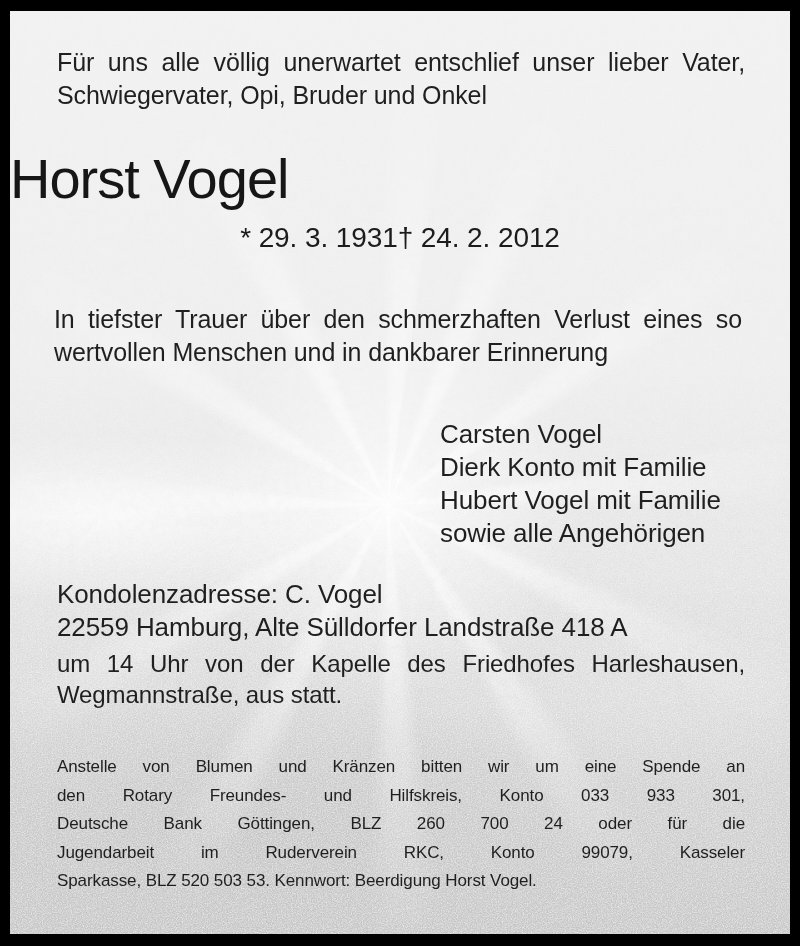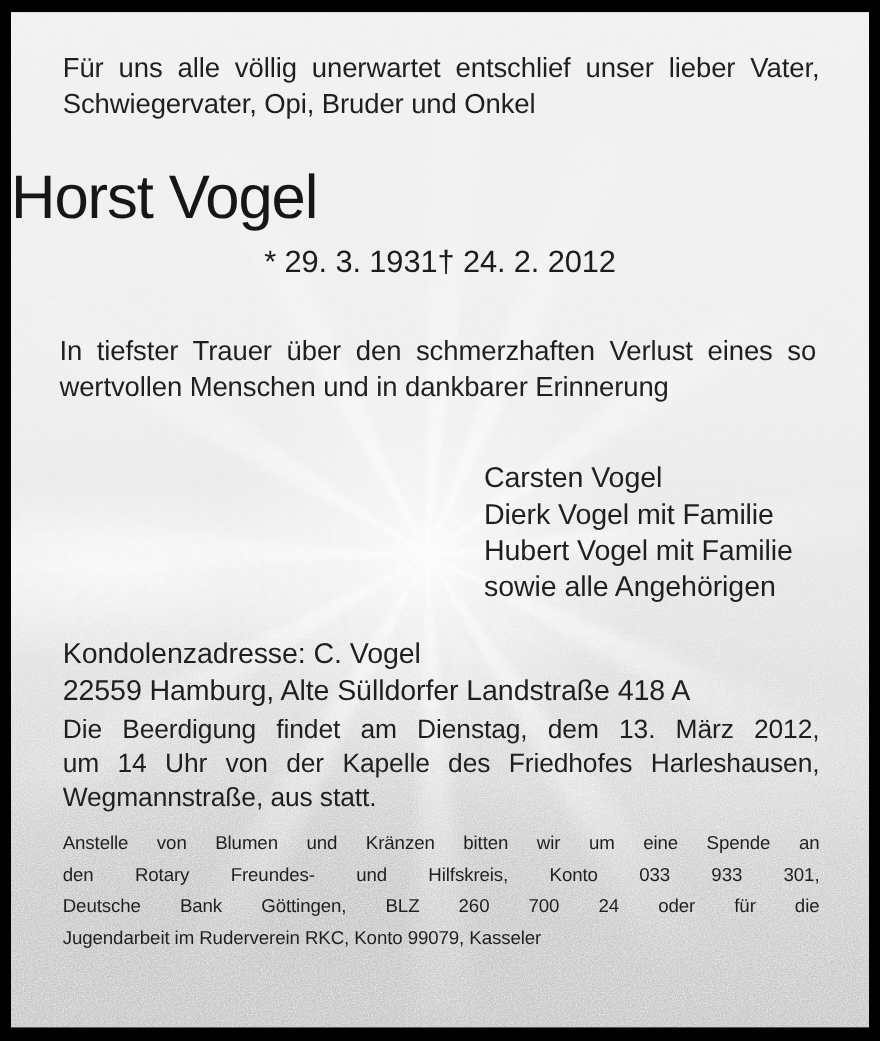--- a/index.html
+++ b/index.html
@@ -113,36 +113,36 @@
     <span>† 24. 2. 2012</span>
   </div>
 
   <div class="block grief justify">
       <div class="line">In tiefster Trauer über den schmerzhaften Verlust eines so</div>
       <div class="line">wertvollen Menschen und in dankbarer Erinnerung</div>
     </div>
 
   <div class="block mourners">
       <div class="line">Carsten Vogel</div>
-      <div class="line">Dierk Vogel mit Familie</div>
+      <div class="line">Dierk Konto mit Familie</div>
       <div class="line">Hubert Vogel mit Familie</div>
       <div class="line">sowie alle Angehörigen</div>
     </div>
 
   <div class="block condolence">
       <div class="line">Kondolenzadresse: C. Vogel</div>
       <div class="line">22559 Hamburg, Alte Sülldorfer Landstraße 418 A</div>
     </div>
 
   <div class="block funeral justify">
-      <div class="line">Die Beerdigung findet am Dienstag, dem 13. März 2012,</div>
       <div class="line">um 14 Uhr von der Kapelle des Friedhofes Harleshausen,</div>
       <div class="line">Wegmannstraße, aus statt.</div>
     </div>
 
   <div class="block donation justify">
       <div class="line">Anstelle von Blumen und Kränzen bitten wir um eine Spende an</div>
       <div class="line">den Rotary Freundes- und Hilfskreis, Konto 033 933 301,</div>
       <div class="line">Deutsche Bank Göttingen, BLZ 260 700 24 oder für die</div>
       <div class="line">Jugendarbeit im Ruderverein RKC, Konto 99079, Kasseler</div>
+      <div class="line">Sparkasse, BLZ 520 503 53. Kennwort: Beerdigung Horst Vogel.</div>
     </div>
 
 </div>
 
 </body></html>

